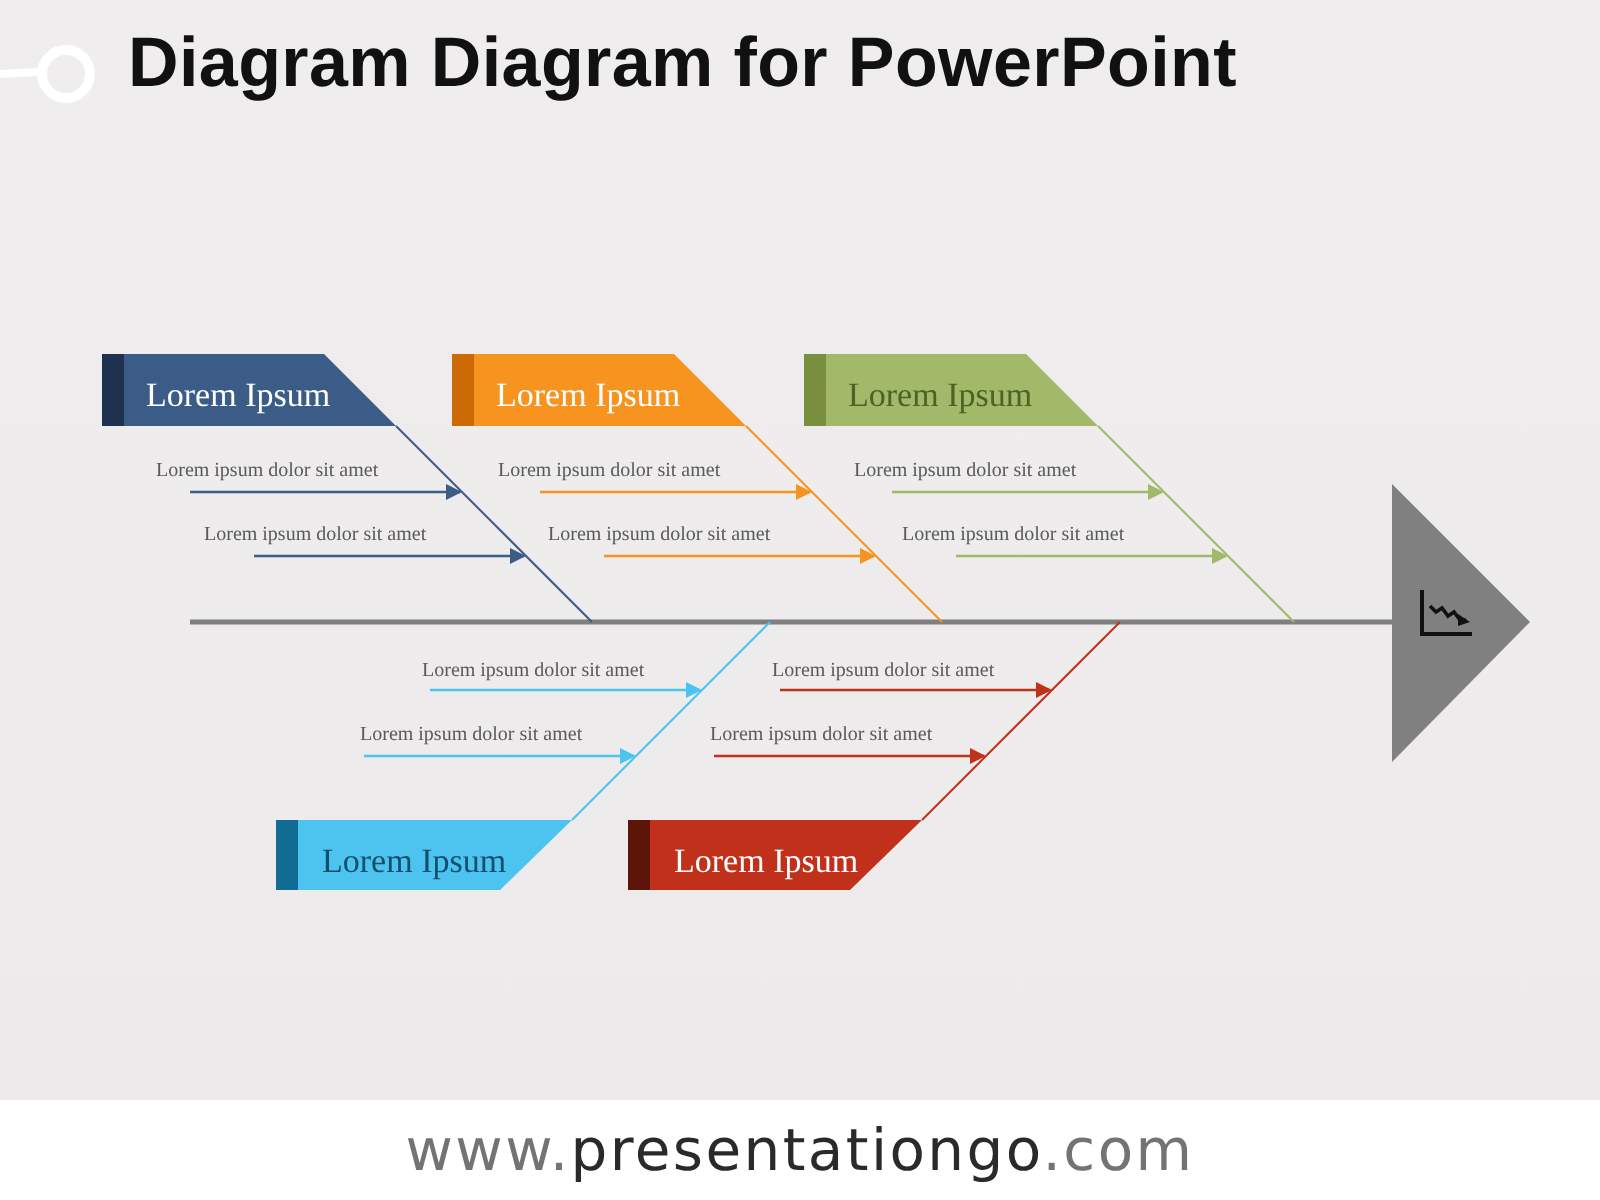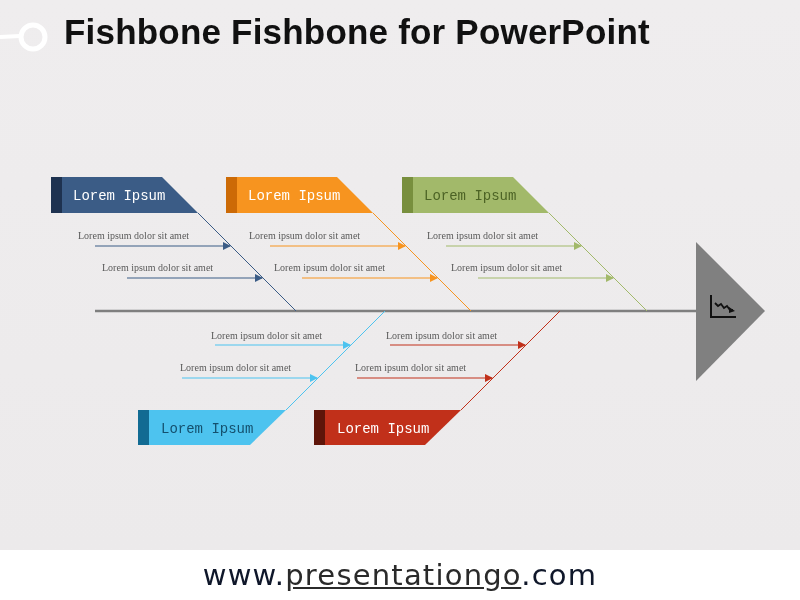--- a/index.html
+++ b/index.html
@@ -6,39 +6,39 @@
   body { width:800px; height:600px; position:relative; overflow:hidden;
          background:#efedee; font-family:"Liberation Sans", sans-serif; }
   .slide { position:absolute; left:0; top:0; width:800px; height:550px;
            background:linear-gradient(#efedee,#eceaeb); }
   .title { position:absolute; left:64px; top:12px; font-size:35px; font-weight:bold;
            color:#111; letter-spacing:0.2px; white-space:nowrap; }
   .logo { position:absolute; left:0; top:20px; width:52px; height:34px; }
   .footer { position:absolute; left:0; top:550px; width:800px; height:50px; background:#ffffff; }
   .footer-text { position:absolute; left:0; width:800px; top:8px; text-align:center;
                  font-family:"DejaVu Sans", sans-serif; font-size:29px; letter-spacing:1.2px; }
-  .footer-text .light { color:#0f172a; }
-  .footer-text .dark { color:#2a2a2a;text-decoration:underline; }
+  .footer-text .light { color:#737373; }
+  .footer-text .dark { color:#2a2a2a; }
   svg.diagram { position:absolute; left:0; top:0; }
-  .cat-label { position:absolute; font-family:Liberation Mono, monospace; font-size:14px;
+  .cat-label { position:absolute; font-family:Liberation Serif, serif; font-size:17px;
                white-space:nowrap; }
   .cause { position:absolute; font-family:Liberation Serif, serif; font-size:10px;
            color:#5a5a5a; white-space:nowrap; }
   .effect-icon { position:absolute; left:708px; top:292px; width:30px; height:28px; }
 </style>
 </head>
 <body>
 
 <div class="slide"></div>
 
 <svg class="logo" viewBox="0 0 52 34">
   <line x1="0" y1="17" x2="20" y2="16" stroke="#ffffff" stroke-width="4"></line>
   <circle cx="33" cy="17" r="12" fill="none" stroke="#ffffff" stroke-width="5"></circle>
 </svg>
-<div class="title">Fishbone Fishbone for PowerPoint</div>
+<div class="title">Diagram Diagram for PowerPoint</div>
 
 <svg class="diagram" width="800" height="550" viewBox="0 0 800 550">
   <defs>
     <marker id="ah-blue" markerWidth="8" markerHeight="8" refX="7" refY="4" orient="auto" markerUnits="userSpaceOnUse">
         <path d="M0,0 L8,4 L0,8 z" fill="#3b5c86"></path>
       </marker>
     <marker id="ah-orange" markerWidth="8" markerHeight="8" refX="7" refY="4" orient="auto" markerUnits="userSpaceOnUse">
         <path d="M0,0 L8,4 L0,8 z" fill="#f7941f"></path>
       </marker>
     <marker id="ah-green" markerWidth="8" markerHeight="8" refX="7" refY="4" orient="auto" markerUnits="userSpaceOnUse">

